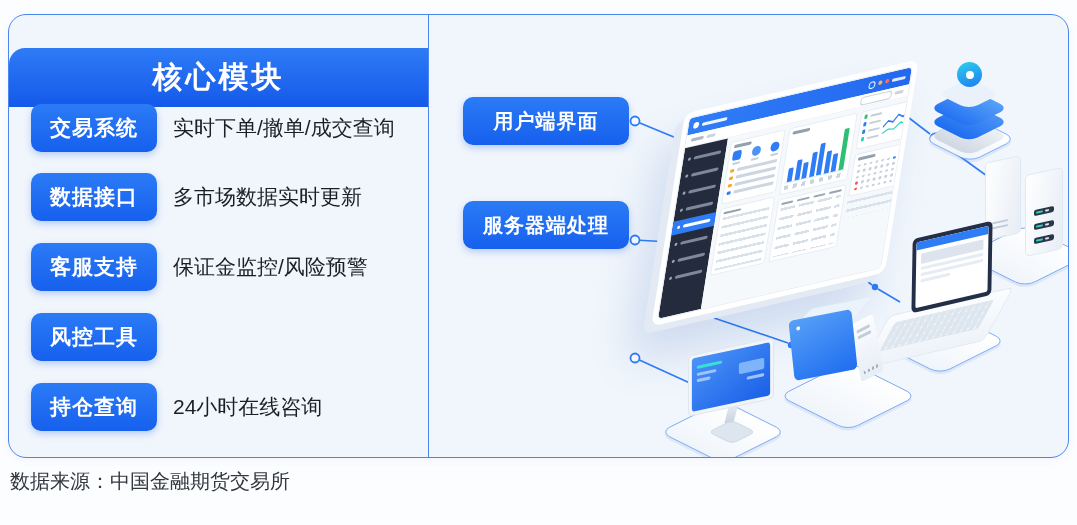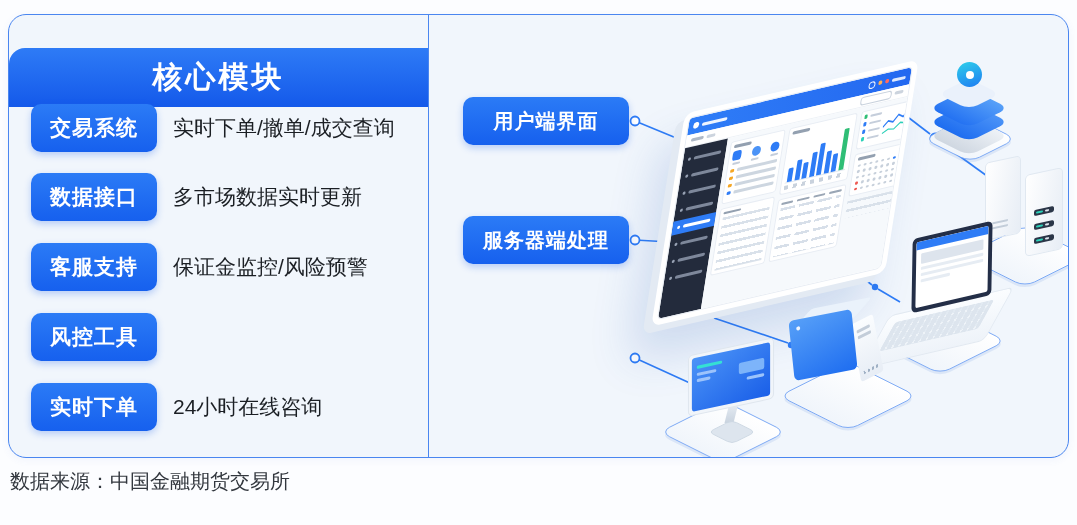--- a/index.html
+++ b/index.html
@@ -229,26 +229,26 @@
       <div class="module-desc">多市场数据实时更新</div>
     </div>
     <div class="module-row" style="top:228px">
       <div class="module-badge">客服支持</div>
       <div class="module-desc">保证金监控/风险预警</div>
     </div>
     <div class="module-row" style="top:298px">
       <div class="module-badge">风控工具</div>
     </div>
     <div class="module-row" style="top:368px">
-      <div class="module-badge">实时下单</div>
+      <div class="module-badge">持仓查询</div>
       <div class="module-desc">24小时在线咨询</div>
     </div>
 
     <div class="arch-label" style="top:82px">用户端界面</div>
-    <div class="arch-label" style="top:201px">服务器端处理</div>
+    <div class="arch-label" style="top:186px">服务器端处理</div>
 
     <div class="db-wrap">
       <div class="plat" style="left:31px;top:60px;width:64px;height:64px;"></div>
       <div class="db-layer" style="top:62px;background:linear-gradient(180deg,#eef2f7,#cfd7e1);"></div>
       <div class="db-layer" style="top:48px;background:linear-gradient(180deg,#4b93f7,#1e6df0);"></div>
       <div class="db-layer" style="top:34px;background:linear-gradient(180deg,#57a0f8,#2472f2);"></div>
       <div class="db-layer" style="top:26px;width:44px;height:44px;left:41px;background:#eaf1fb;"></div>
       <div class="db-donut">
           <i></i>
         </div>

